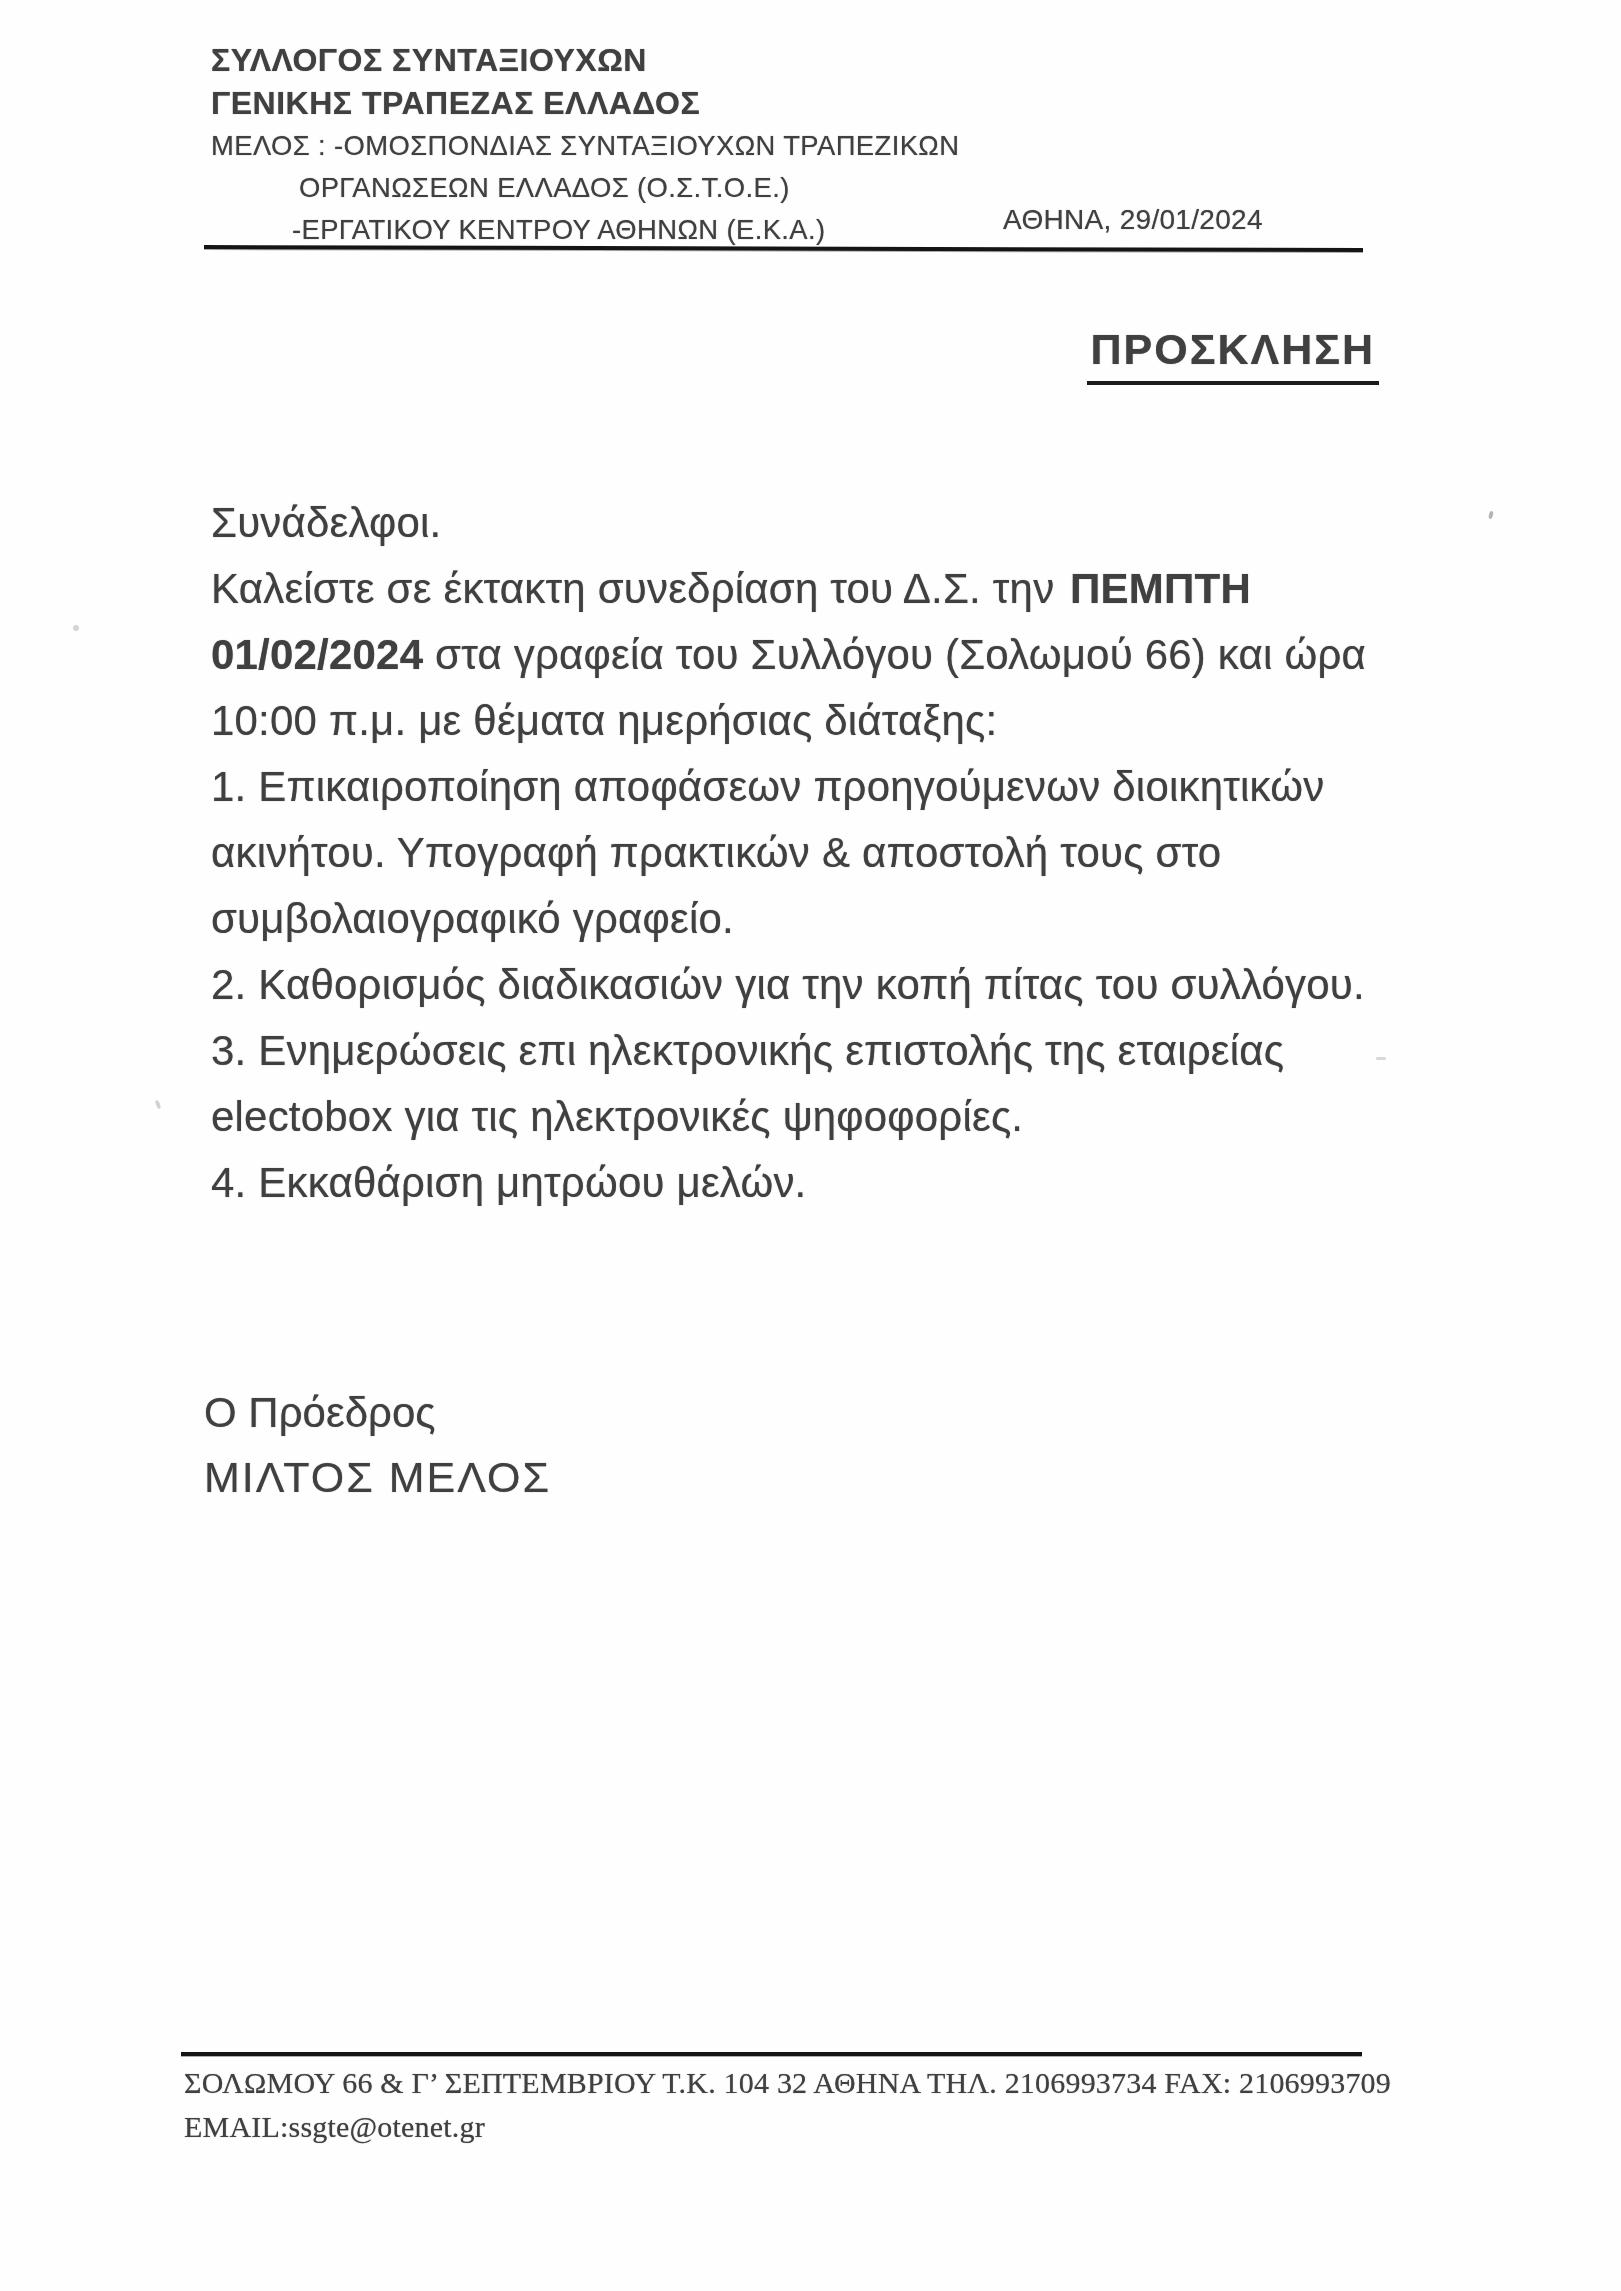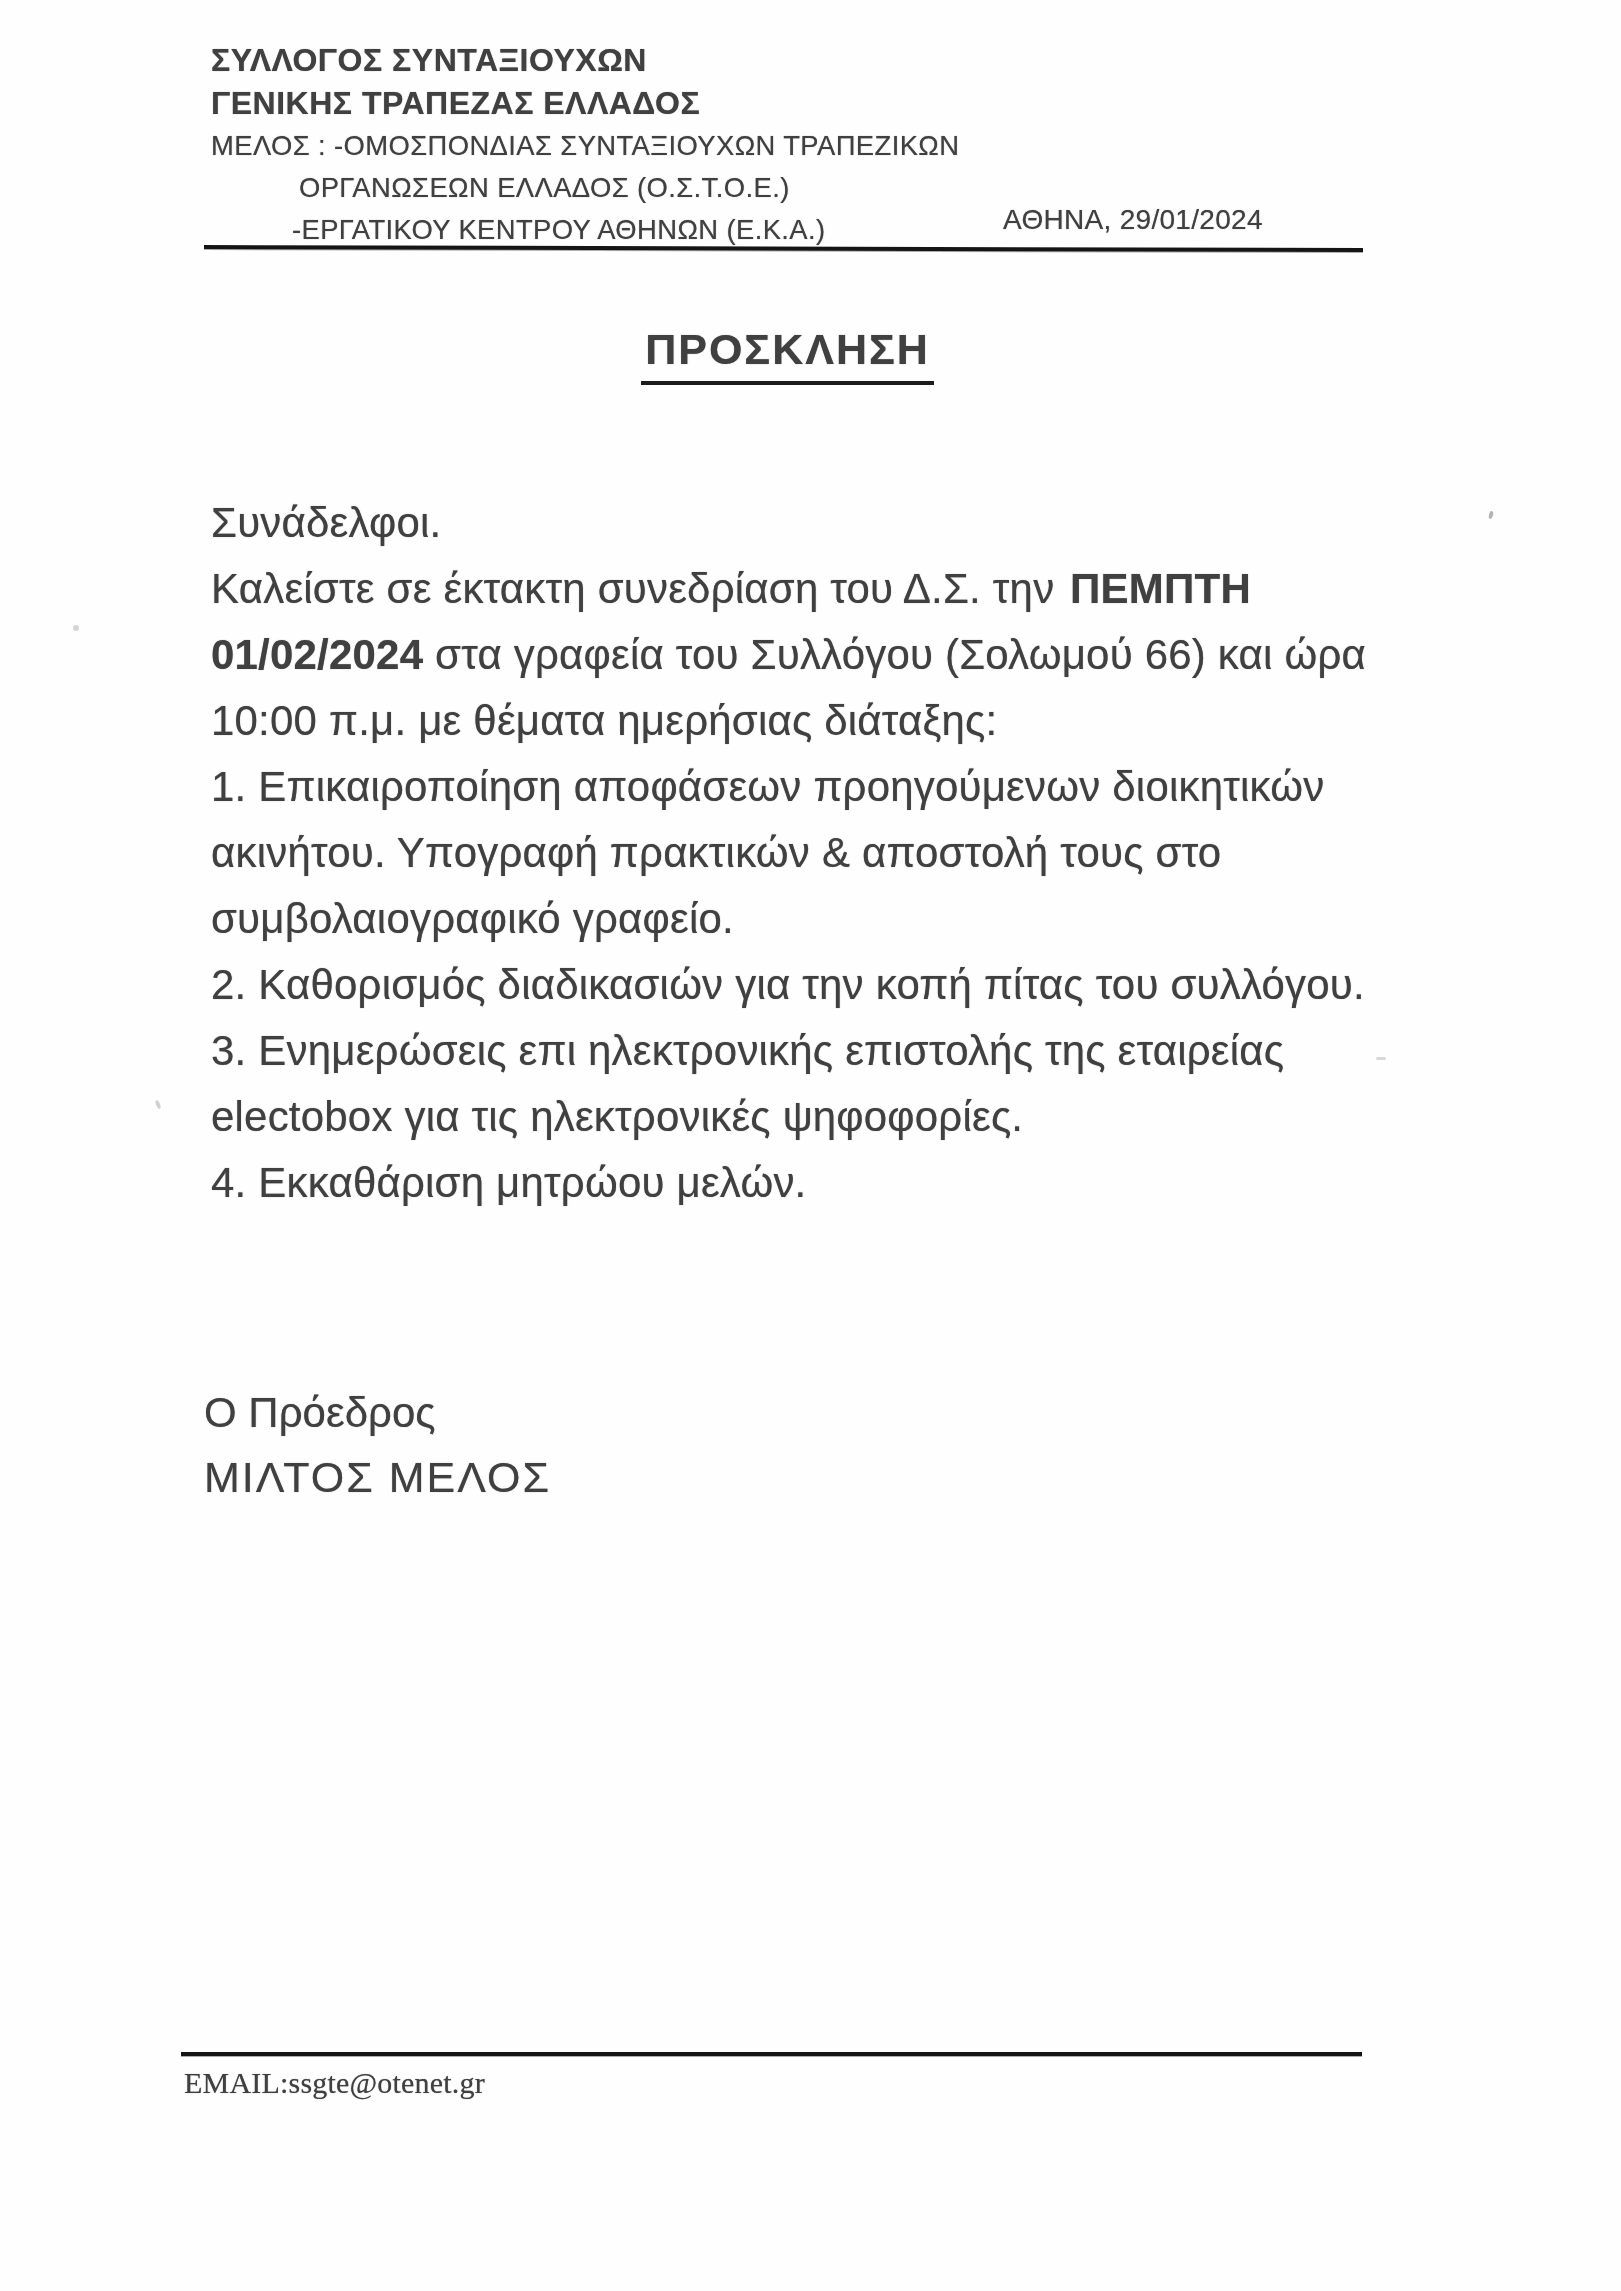--- a/index.html
+++ b/index.html
@@ -68,24 +68,24 @@
   .rule-bottom {
     left: 181px;
     top: 2052px;
     width: 1181px;
     height: 3.9px;
   }
 
   
   .title-wrap {
     position: absolute;
-    left: 208px;
+    left: 220px;
     top: 325px;
     width: 1159px;
-    text-align: center;
+    text-align: right;
   }
   .doc-title {
     display: inline-block;
     font-size: 43px;
     font-weight: bold;
     letter-spacing: 2px;
     border-bottom: 4.9px solid #1c1c1c;
     padding: 0 3.9px 6.9px 3.9px;
   }
 
@@ -179,20 +179,21 @@
     <div class="ln"><span>4. Εκκαθάριση μητρώου μελών.</span></div>
   </div>
 
   <div class="signature">
     <div class="sig-role">Ο Πρόεδρος</div>
     <div class="sig-name">ΜΙΛΤΟΣ ΜΕΛΟΣ</div>
   </div>
 
   <div class="rule rule-bottom"></div>
   <div class="footer">
+    <div>ΣΟΛΩΜΟΥ 66 &amp; Γ’ ΣΕΠΤΕΜΒΡΙΟΥ Τ.Κ. 104 32 ΑΘΗΝΑ ΤΗΛ. 2106993734 FAX: 2106993709</div>
     <div>EMAIL:ssgte@otenet.gr</div>
   </div>
 
   <div class="speck speck-1"></div>
   <div class="speck speck-2"></div>
   <div class="speck speck-3"></div>
   <div class="speck speck-4"></div>
 
 </div>
 

